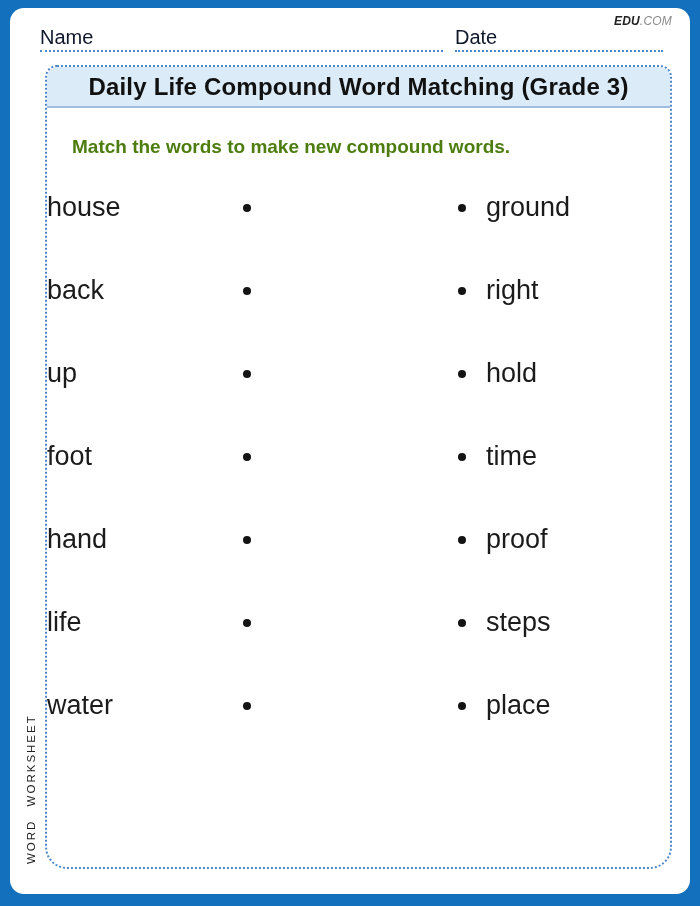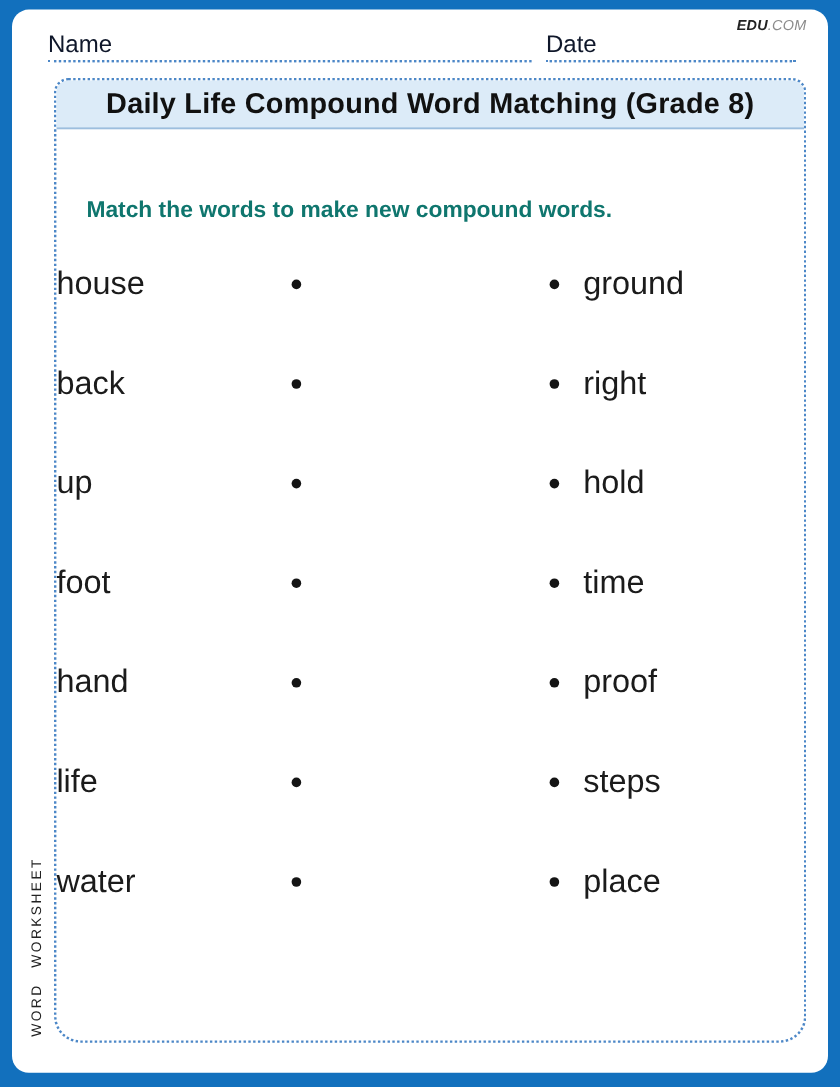--- a/index.html
+++ b/index.html
@@ -49,21 +49,21 @@
   .box-title{
     height:41px;display:flex;align-items:center;justify-content:center;
     background:var(--title-fill);
     border-bottom:2px solid var(--divider);
     border-radius:10px 10px 0 0;
     font-size:24px;font-weight:bold;letter-spacing:.2px;
     color:#111;white-space:nowrap;
   }
   .box-body{padding-top:28px;}
   .instruction{
-    margin-left:25px;font-size:19px;font-weight:bold;line-height:22px;color:#0f766e;margin-top:29px;
+    margin-left:25px;font-size:19px;font-weight:bold;line-height:22px;color:#4d7c0f;
   }
   .rows{margin-top:8px;}
   .row{
     height:83px;display:grid;
     grid-template-columns:168px 64px 159px 48px 1fr;
     align-items:center;
     font-size:27px;color:var(--text);
   }
   .left-word{text-align:left;}
   .right-word{text-align:left;}
@@ -89,21 +89,21 @@
   <div class="fields-row">
     <div class="field name-field">
       <span class="field-label">Name</span>
     </div>
     <div class="field date-field">
       <span class="field-label">Date</span>
     </div>
   </div>
 
   <div class="box">
-    <div class="box-title">Daily Life Compound Word Matching (Grade 8)</div>
+    <div class="box-title">Daily Life Compound Word Matching (Grade 3)</div>
     <div class="box-body">
       <div class="instruction">Match the words to make new compound words.</div>
       <div class="rows" id="rows-container">
   <div class="row">
     <span class="left-word">house</span>
     <span class="dot-cell">
               <span class="dot"></span>
             </span>
     <span class="row-spacer"></span>
     <span class="dot-cell">

